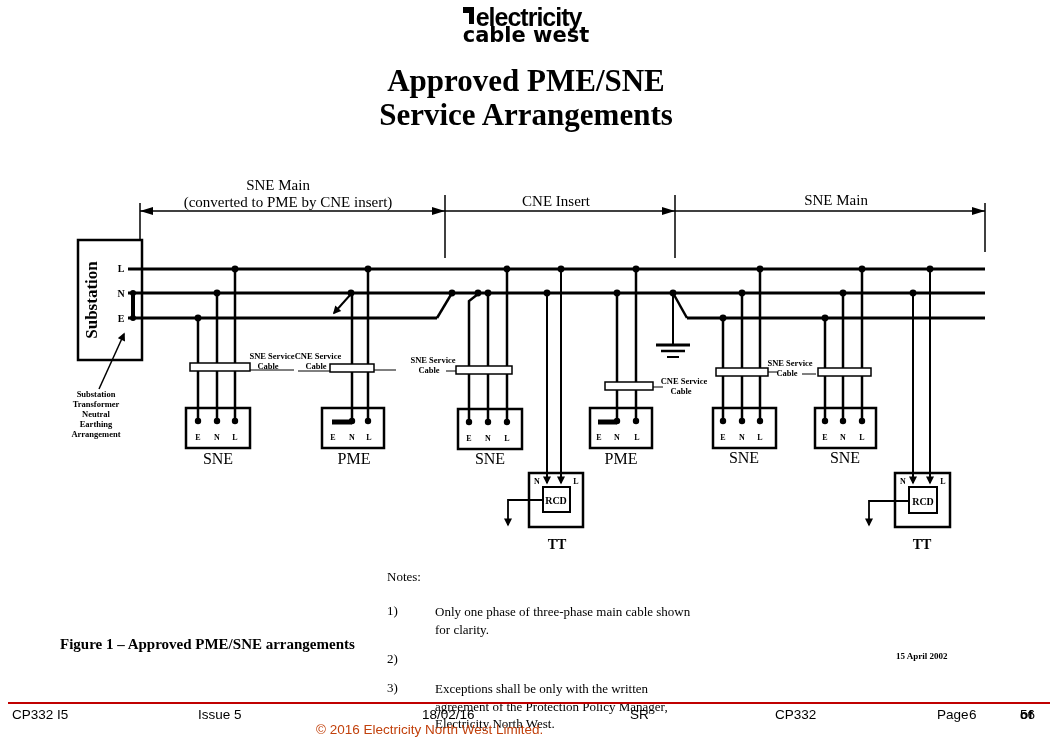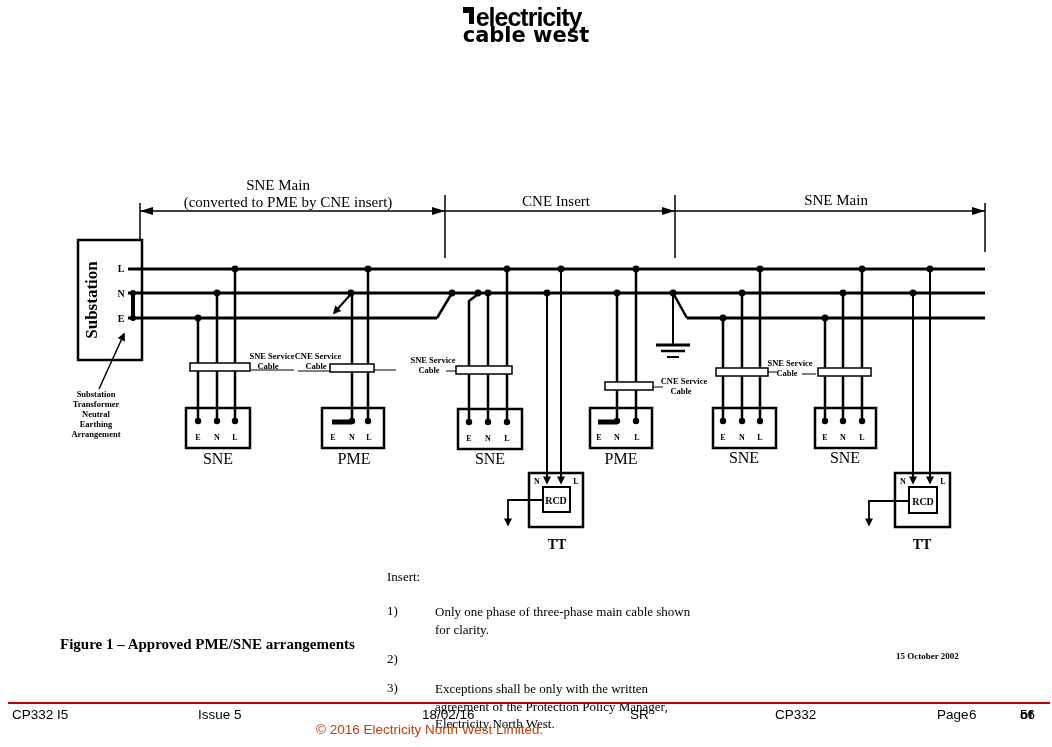--- a/index.html
+++ b/index.html
@@ -52,20 +52,22 @@
       <svg class="logo-flag" width="11" height="17" viewBox="0 0 11 17">
           <path d="M0 0 H11 V17 H6 V6 H0 Z" fill="#000"></path>
         </svg>
       <span>electricity</span>
     </div>
     <div class="logo-l2">cable west</div>
   </div>
 </div>
 
 <div class="abs title">
+  <div>Approved PME/SNE</div>
+  <div>Service Arrangements</div>
 </div>
 
 <svg class="abs" style="top:170px;left:0;" width="1052" height="420" viewBox="0 170 1052 420">
   <defs>
     <marker id="arr" viewBox="0 0 10 10" refX="8" refY="5" markerWidth="9" markerHeight="8" orient="auto" markerUnits="userSpaceOnUse">
       <path d="M0,0 L10,5 L0,10 Z" fill="#000"></path>
     </marker>
   </defs>
 
   <g stroke="#000" stroke-width="1.5">
@@ -315,36 +317,36 @@
       <circle cx="913" cy="293" r="3.4"></circle>
     <circle cx="198" cy="318" r="3.4"></circle>
       <circle cx="723" cy="318" r="3.4"></circle>
       <circle cx="825" cy="318" r="3.4"></circle>
     <circle cx="133" cy="293" r="3"></circle>
       <circle cx="133" cy="318" r="3"></circle>
   </g>
 </svg>
 
 <div class="abs notes">
-  <div class="notes-heading">Insert:</div>
+  <div class="notes-heading">Notes:</div>
   <div class="note-row">
     <div class="note-num">1)</div>
     <div class="note-text">Only one phase of three-phase main cable shown for clarity.</div>
   </div>
   <div class="note-row">
     <div class="note-num">2)</div>
   </div>
   <div class="note-row">
     <div class="note-num">3)</div>
     <div class="note-text">Exceptions shall be only with the written agreement of the Protection Policy Manager, Electricity North West.</div>
   </div>
 </div>
 
 <div class="abs fig-caption">Figure 1 – Approved PME/SNE arrangements</div>
-<div class="abs date-note">15 October 2002</div>
+<div class="abs date-note">15 April 2002</div>
 
 <div class="abs footer-rule"></div>
 <div class="abs ftxt" style="left:12px;">CP332 I5</div>
 <div class="abs ftxt" style="left:186px;margin-left:12px;">Issue 5</div>
 <div class="abs ftxt" style="left:422px;">18/02/16</div>
 <div class="abs ftxt" style="left:630px;">SR</div>
 <div class="abs ftxt" style="left:775px;">CP332</div>
 <div class="abs ftxt" style="left:937px;">Page</div>
 <div class="abs ftxt" style="left:969px;">6</div>
 <div class="abs ftxt" style="left:1020px;font-weight:bold;">of</div>

